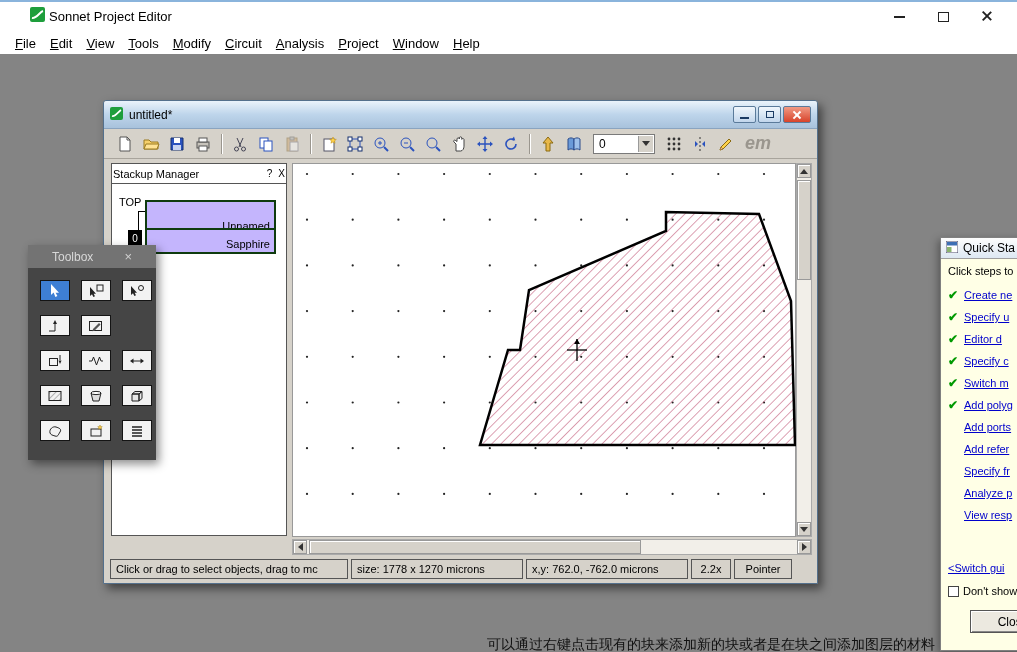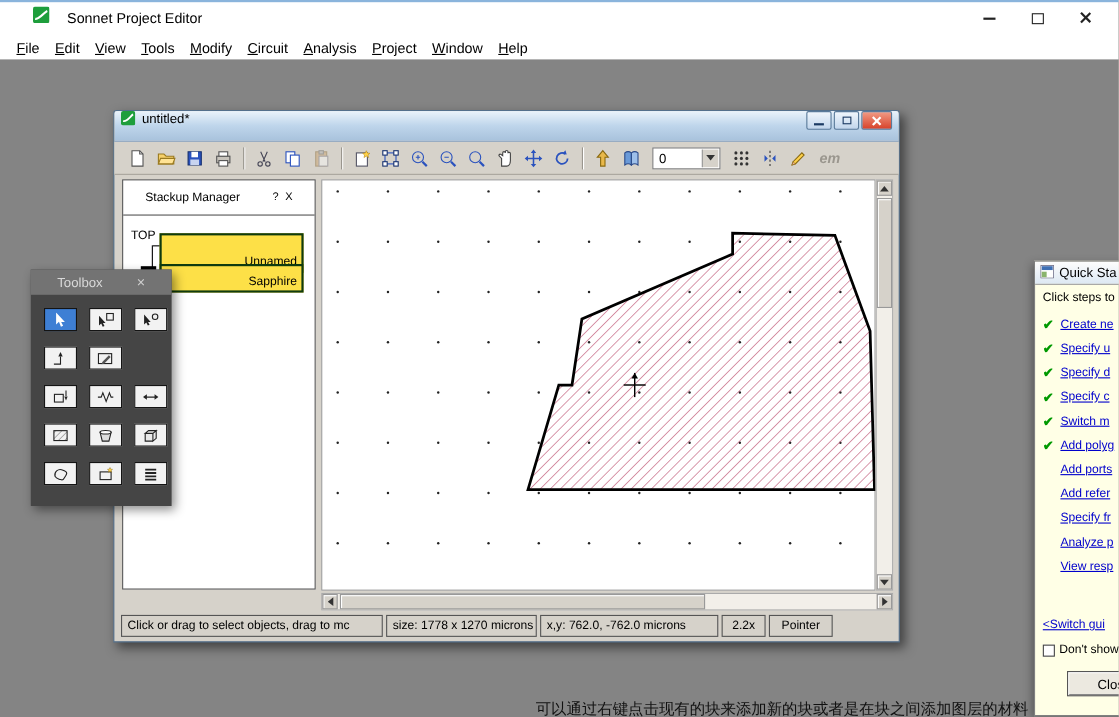--- a/index.html
+++ b/index.html
@@ -1,86 +1,86 @@
 <!DOCTYPE html>
 <html><head>
 <meta charset="utf-8">
 <style>
   *{margin:0;padding:0;box-sizing:border-box}
   html,body{width:1017px;height:652px;overflow:hidden}
   body{position:relative;background:#848484;font-family:"Liberation Sans",sans-serif;color:#000}
 
   
   .app-header{position:absolute;top:0;left:0;width:100%;height:54px;background:#fff;border-top:2px solid #8ab4dc}
-  .app-titlebar{height:28px;display:flex;align-items:center;padding-left:30px;gap:16px}
+  .app-titlebar{height:28px;display:flex;align-items:center;padding-left:30px;gap:4px}
   .app-title{font-size:13px}
   .app-controls{margin-left:auto;display:flex;gap:28px;align-items:center;margin-right:22px}
   .wbtn{width:16px;height:14px;display:flex;align-items:flex-end;justify-content:center;cursor:default}
   .glyph-min{width:11px;height:2px;background:#222;margin-bottom:5px}
   .glyph-max{width:11px;height:10px;border:1.5px solid #222;margin-bottom:1px}
   .glyph-x{position:relative;width:12px;height:12px;margin-bottom:1px}
   .glyph-x::before,.glyph-x::after{content:"";position:absolute;left:5px;top:0;width:1.6px;height:12px;background:#222}
   .glyph-x::before{transform:rotate(45deg)}.glyph-x::after{transform:rotate(-45deg)}
   .menubar{height:26px;display:flex;align-items:center;padding-left:8px;font-size:13px}
   .menu-item{padding:3px 7px}
   .menu-item u{text-decoration:underline}
 
   
   .child{position:absolute;left:103px;top:100px;width:715px;height:484px;background:#d6d2ca;border:1px solid #54708c;box-shadow:4px 5px 10px rgba(0,0,0,.5);border-radius:3px 3px 0 0}
-  .child-titlebar{height:28px;background:linear-gradient(#eaf3fb,#bed5eb 50%,#a8c2dc);display:flex;padding:0 6px;border-bottom:1px solid #8aa4c0;border-radius:3px 3px 0 0}
+  .child-titlebar{height:28px;background:linear-gradient(#eaf3fb,#bed5eb 50%,#a8c2dc);display:flex;align-items:center;padding:0 6px;border-bottom:1px solid #8aa4c0;border-radius:3px 3px 0 0}
   .child-title{font-size:12px;margin-left:6px}
   .child-controls{margin-left:auto;display:flex;gap:2px}
   .cbtn{width:23px;height:17px;border:1px solid #5a7a9a;border-radius:2px;background:linear-gradient(#f0f6fc,#c2d6ec);display:flex;align-items:center;justify-content:center}
   .cbtn .bar{width:9px;height:2px;background:#1b3a63;margin-top:7px}
   .cbtn .box{width:8px;height:7px;border:1.5px solid #1b3a63}
   .cbtn.close{width:28px;background:linear-gradient(#f09a84,#d8432b)}
   .cx{position:relative;width:10px;height:10px}
   .cx::before,.cx::after{content:"";position:absolute;left:4.4px;top:0;width:1.8px;height:10px;background:#fff}
   .cx::before{transform:rotate(45deg)}.cx::after{transform:rotate(-45deg)}
 
   .child-toolbar{position:absolute;top:28px;left:0;right:0;height:30px;background:#d6d2ca;border-bottom:1px solid #a8a49c;display:flex;align-items:center;padding-left:10px;gap:4px}
   .tbtn{width:22px;height:22px;display:flex;align-items:center;justify-content:center}
   .tbtn.dim{opacity:.4}
   .tsep{width:1px;height:20px;background:#9a968e;box-shadow:1px 0 0 #fff;margin:0 3px}
   .level-dd{width:62px;height:20px;background:#fff;border:1px solid #7a7a7a;display:flex;align-items:center;font-size:12px;padding-left:5px;position:relative;margin:0 4px}
   .dd-btn{position:absolute;right:1px;top:1px;bottom:1px;width:15px;background:#d6d2ca;border-left:1px solid #9a9a9a;display:flex;align-items:center;justify-content:center}
   .tri-dn{width:0;height:0;border-left:4px solid transparent;border-right:4px solid transparent;border-top:5px solid #333}
   .tri-up{width:0;height:0;border-left:4px solid transparent;border-right:4px solid transparent;border-bottom:5px solid #333}
   .tri-lf{width:0;height:0;border-top:4px solid transparent;border-bottom:4px solid transparent;border-right:5px solid #333}
   .tri-rt{width:0;height:0;border-top:4px solid transparent;border-bottom:4px solid transparent;border-left:5px solid #333}
-  .em-logo{font-size:13px;font-style:italic;font-weight:bold;color:#9a968e;margin-left:4px}
+  .em-logo{font-size:18px;font-style:italic;font-weight:bold;color:#9a968e;margin-left:4px}
 
   
   .stackup{position:absolute;left:7px;top:62px;width:176px;height:373px;background:#fff;border:1px solid #555}
-  .stk-header{height:32px;border-bottom:1px solid #555;display:flex;align-items:center;font-size:11px;padding:0 20px;gap:6px}
+  .stk-header{height:20px;border-bottom:1px solid #555;display:flex;align-items:center;font-size:11px;padding:0 1px;gap:6px}
   .stk-title{flex:1}
   .stk-btn{font-size:10px}
   .stk-body{position:relative;height:calc(100% - 18px)}
   .top-label{position:absolute;left:7px;top:12px;font-size:11px}
   .stk-line-v{position:absolute;left:26px;top:27px;width:1px;height:40px;background:#000}
   .stk-line-h{position:absolute;left:27px;top:27px;width:7px;height:1px;background:#000}
-  .layer{position:absolute;left:33px;width:131px;background:#fde047;border:2px solid #0f3b0f;display:flex;align-items:flex-end;justify-content:flex-end;padding:2px 4px;font-size:11px}
+  .layer{position:absolute;left:33px;width:131px;background:#c4b5fd;border:2px solid #0f3b0f;display:flex;align-items:flex-end;justify-content:flex-end;padding:2px 4px;font-size:11px}
   .layer.l1{top:16px;height:36px}
   .layer.l2{top:44px;height:26px}
   .badge0{position:absolute;left:16px;top:46px;width:14px;height:16px;background:#000;color:#fff;font-size:10px;display:flex;align-items:center;justify-content:center}
 
   
   .canvas{position:absolute;left:188px;top:62px;width:504px;height:374px;background:#fff;border:1px solid #999}
   .vscroll{position:absolute;left:692px;top:62px;width:16px;height:374px;background:#f2efe9;border:1px solid #aaa}
   .hscroll{position:absolute;left:188px;top:438px;width:520px;height:16px;background:#f2efe9;border:1px solid #aaa}
   .sbtn{position:absolute;width:14px;height:14px;background:#d6d2ca;border:1px solid #999;display:flex;align-items:center;justify-content:center;box-shadow:inset 1px 1px 0 #fff}
   .vs-up{top:0;left:0}.vs-dn{bottom:0;left:0}
   .hs-lf{left:0;top:0}.hs-rt{right:0;top:0}
   .vs-thumb{position:absolute;left:0;width:14px;top:16px;height:100px;background:#d6d2ca;border:1px solid #999;box-shadow:inset 1px 1px 0 #fff}
   .hs-thumb{position:absolute;top:0;height:14px;left:16px;width:332px;background:#d6d2ca;border:1px solid #999;box-shadow:inset 1px 1px 0 #fff}
 
   
   .statusbar{position:absolute;left:0;right:0;top:457px;height:24px;display:flex;gap:3px;padding:1px 6px;}
   .sseg{height:20px;border:1px solid #555;background:#d6d2ca;font-size:11px;display:flex;align-items:center;padding:0 5px;white-space:nowrap;overflow:hidden}
-  .sseg.s1{width:238px}.sseg.s2{width:137px}.sseg.s3{width:162px}
+  .sseg.s1{width:238px}.sseg.s2{width:172px}.sseg.s3{width:162px}
   .sseg.s4{width:40px;justify-content:center}.sseg.s5{width:58px;justify-content:center}
 
   
   .toolbox{position:absolute;left:28px;top:245px;width:128px;height:215px;background:#454545;box-shadow:3px 4px 9px rgba(0,0,0,.45)}
   .tbx-header{height:23px;background:#737373;color:#d8d8d8;font-size:12px;display:flex;align-items:center;padding:0 24px}
   .tbx-close{margin-left:auto;font-size:13px;color:#cfcfcf}
   .tbx-grid{display:grid;grid-template-columns:repeat(3,30px);gap:14px 11px;padding:12px 0 0 12px}
   .tool{width:30px;height:21px;background:#f2f2f2;border:1px solid #141414;display:flex;align-items:center;justify-content:center}
   .tool.sel{background:#3e7fd4}
   .spacer{visibility:hidden}
@@ -568,21 +568,21 @@
     <div class="qs-step">
         <span class="qs-check">✔</span>
         <span class="qs-link">Create ne</span>
       </div>
     <div class="qs-step">
         <span class="qs-check">✔</span>
         <span class="qs-link">Specify u</span>
       </div>
     <div class="qs-step">
         <span class="qs-check">✔</span>
-        <span class="qs-link">Specify d</span>
+        <span class="qs-link">Editor d</span>
       </div>
     <div class="qs-step">
         <span class="qs-check">✔</span>
         <span class="qs-link">Specify c</span>
       </div>
     <div class="qs-step">
         <span class="qs-check">✔</span>
         <span class="qs-link">Switch m</span>
       </div>
     <div class="qs-step">

